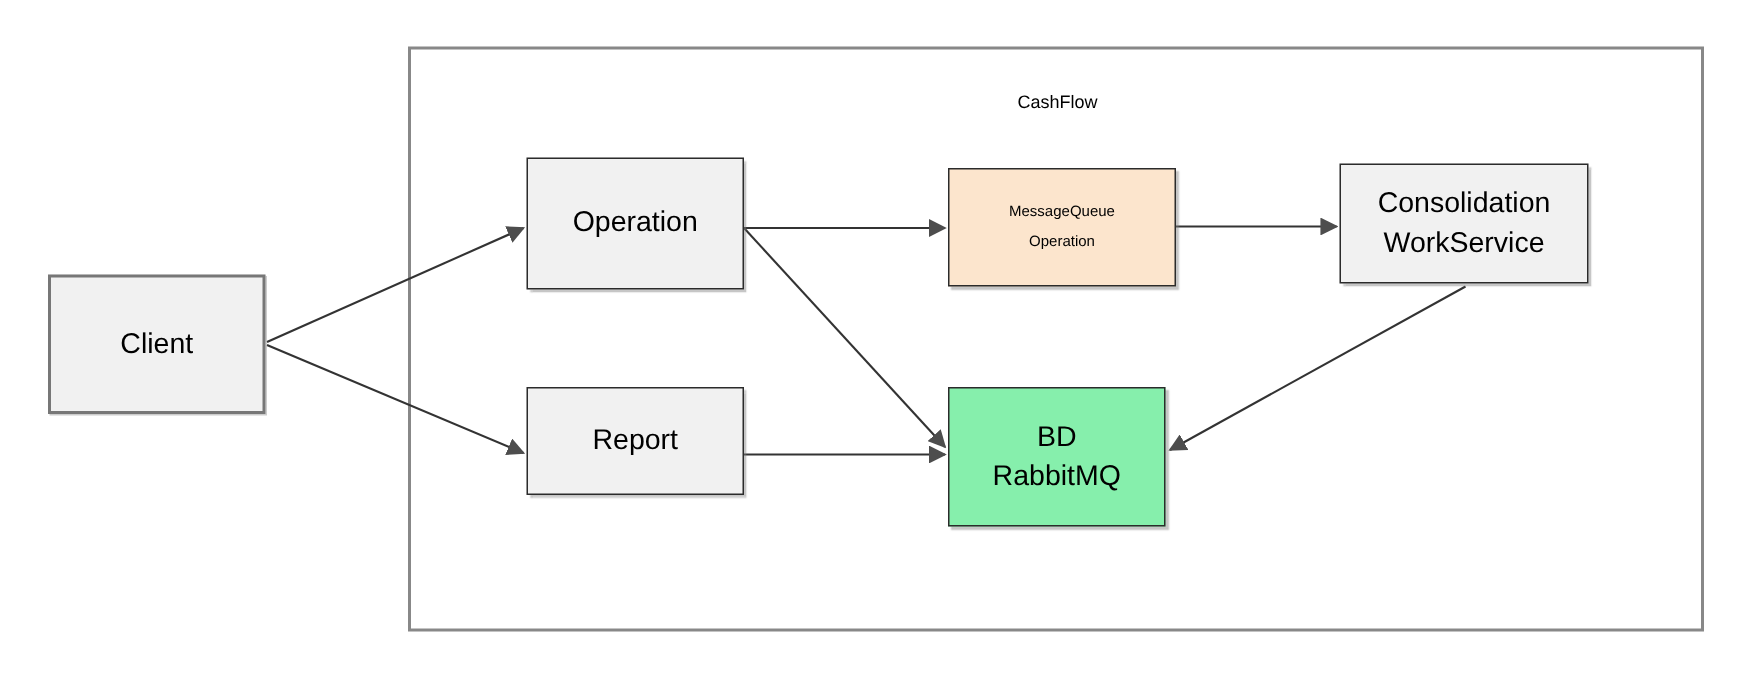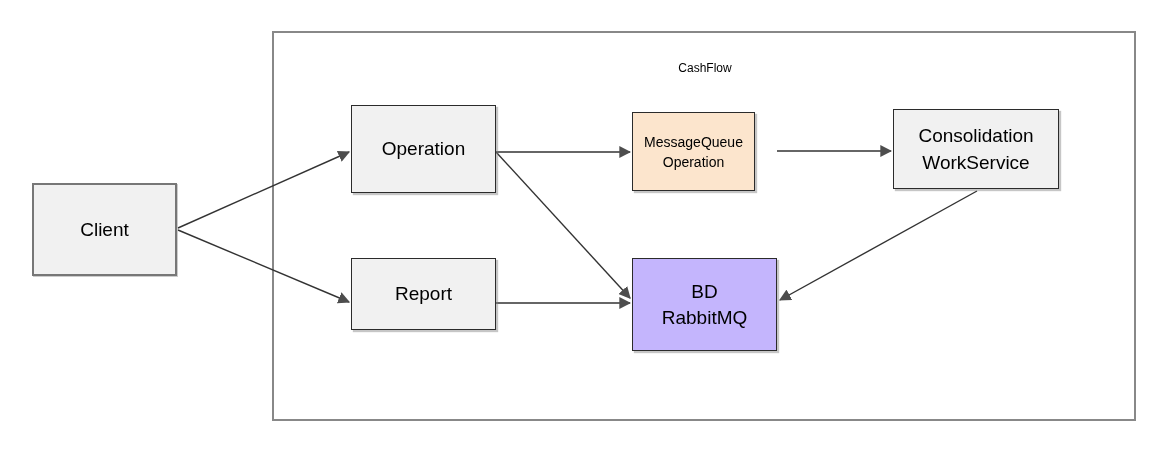--- a/index.html
+++ b/index.html
@@ -18,22 +18,22 @@
   .node{
     position:absolute;box-sizing:border-box;
     display:flex;flex-direction:column;align-items:center;justify-content:center;
     text-align:center;color:#000000;font-size:19px;line-height:26px;
     background:#f1f1f1;border:1px solid #2b2b2b;
     box-shadow:2px 2px 1px rgba(128,128,128,0.45);
   }
   .node-client{left:32px;top:183px;width:145px;height:93px;border:2px solid #777777;box-shadow:1px 1px 0 rgba(128,128,128,0.4);text-align:center;}
   .node-operation{left:351px;top:105px;width:145px;height:88px;}
   .node-report{left:351px;top:258px;width:145px;height:72px;}
-  .node-message-queue{left:632px;top:112px;width:123px;height:79px;background:#fce5cd;font-size:14px;line-height:20px;}
-  .node-bd-postgres{left:632px;top:258px;width:145px;height:93px;background:#c4b5fd;}
+  .node-message-queue{left:632px;top:112px;width:152px;height:79px;background:#fce5cd;font-size:10px;line-height:20px;}
+  .node-bd-postgres{left:632px;top:258px;width:145px;height:93px;background:#86efac;}
   .node-consolidation{left:893px;top:109px;width:166px;height:80px;line-height:27px;}
 
   svg.edges{position:absolute;left:0;top:0;width:1163px;height:453px;pointer-events:none;}
   svg.edges line{stroke:#333333;stroke-width:1.4;}
 </style>
 </head>
 <body>
 
 <div class="canvas">
 

